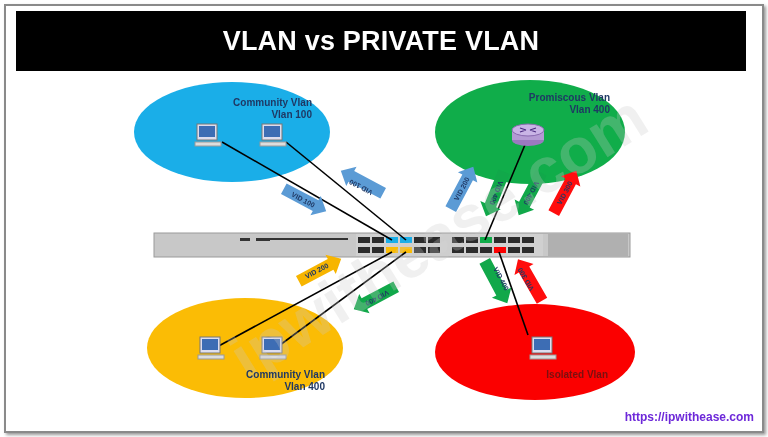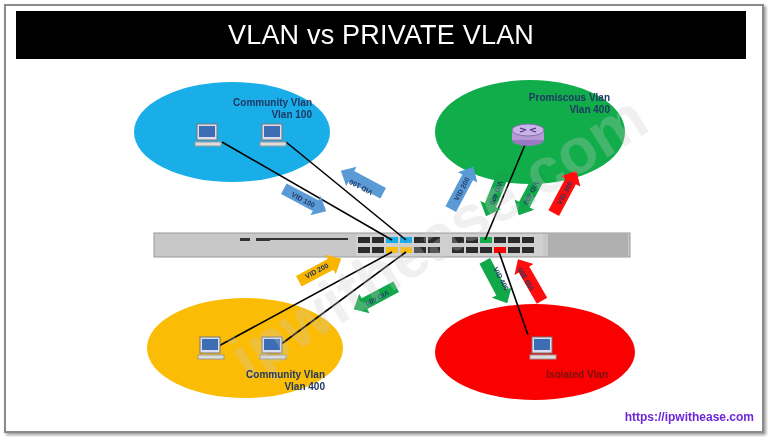--- a/index.html
+++ b/index.html
@@ -1,18 +1,18 @@
 <!DOCTYPE html>
 <html><head>
 <meta charset="utf-8">
 <style>
   html, body { margin:0; padding:0; }
   body { width:768px; height:437px; background:#ffffff; position:relative; overflow:hidden; font-family:"Liberation Sans", sans-serif; }
   .frame { position:absolute; left:4px; top:4px; width:756px; height:425px; border:2px solid #8a8a8a; box-shadow:2px 2px 3px #999; background:#fff; }
-  .title-bar { position:absolute; left:16px; top:11px; width:730px; height:48px; background:#000; color:#fff; display:flex; align-items:center; justify-content:center; font-weight:normal; font-size:27px; letter-spacing:0.2px; }
+  .title-bar { position:absolute; left:16px; top:11px; width:730px; height:60px; background:#000; color:#fff; display:flex; align-items:center; justify-content:center; font-weight:bold; font-size:27px; letter-spacing:0.2px; }
   svg.diagram { position:absolute; left:0; top:0; }
   .ellipse-label { position:absolute; text-align:right; font-weight:bold; font-size:10px; line-height:12px; width:160px; }
   .footer-link { position:absolute; right:14px; top:410px; color:#6d28d9; font-weight:bold; font-size:12px; }
   .watermark { position:absolute; left:200px; top:200px; font-size:64px; font-weight:bold; color:rgba(200,200,200,0.28); transform:rotate(-32deg); white-space:nowrap; }
 </style>
 </head>
 <body>
 
 <div class="frame"></div>
 <div class="title-bar">VLAN vs PRIVATE VLAN</div>

